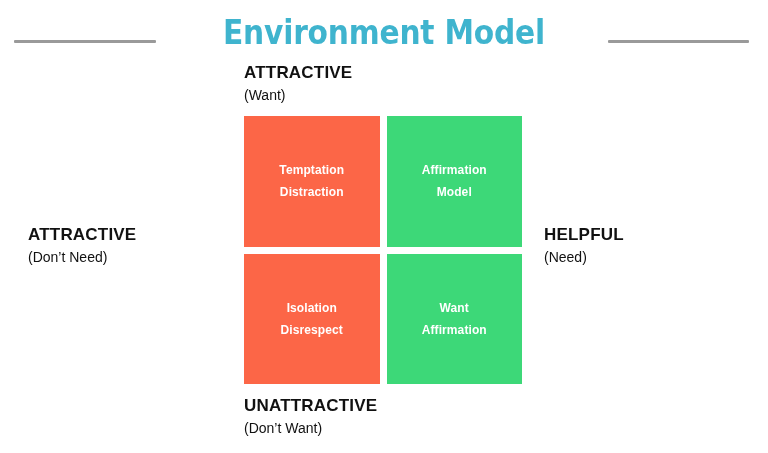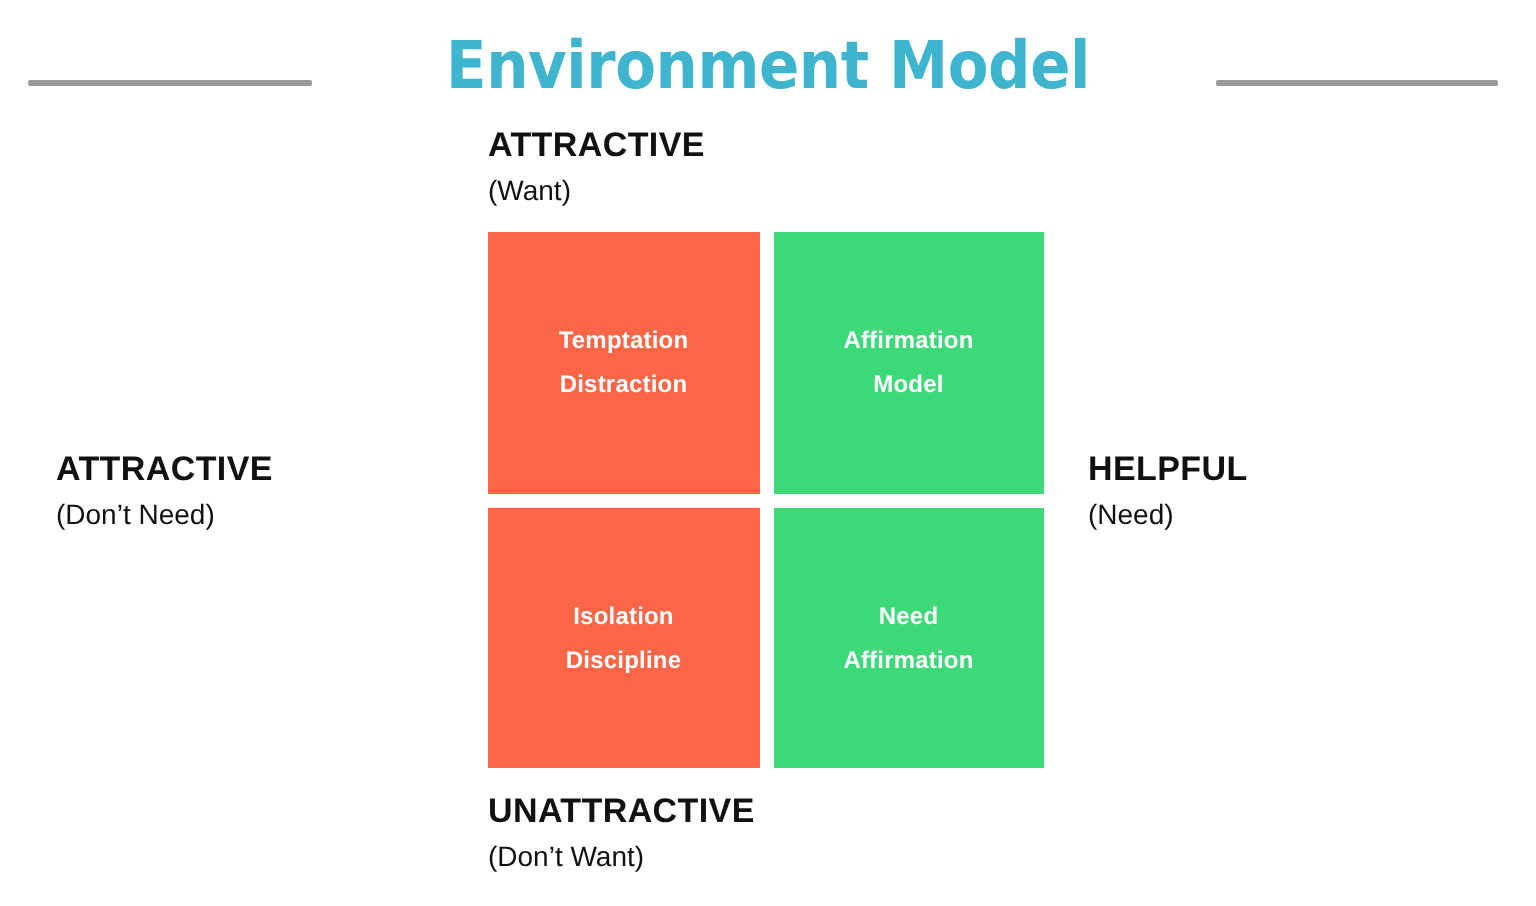--- a/index.html
+++ b/index.html
@@ -157,21 +157,21 @@
     <div class="cell red">
       <span class="ln">Temptation</span>
       <span class="ln">Distraction</span>
     </div>
     <div class="cell green">
       <span class="ln">Affirmation</span>
       <span class="ln">Model</span>
     </div>
     <div class="cell red">
       <span class="ln">Isolation</span>
-      <span class="ln">Discipline</span>
+      <span class="ln">Disrespect</span>
     </div>
     <div class="cell green">
-      <span class="ln">Need</span>
+      <span class="ln">Want</span>
       <span class="ln">Affirmation</span>
     </div>
   </div>
 
 </div>
 
 </body></html>

